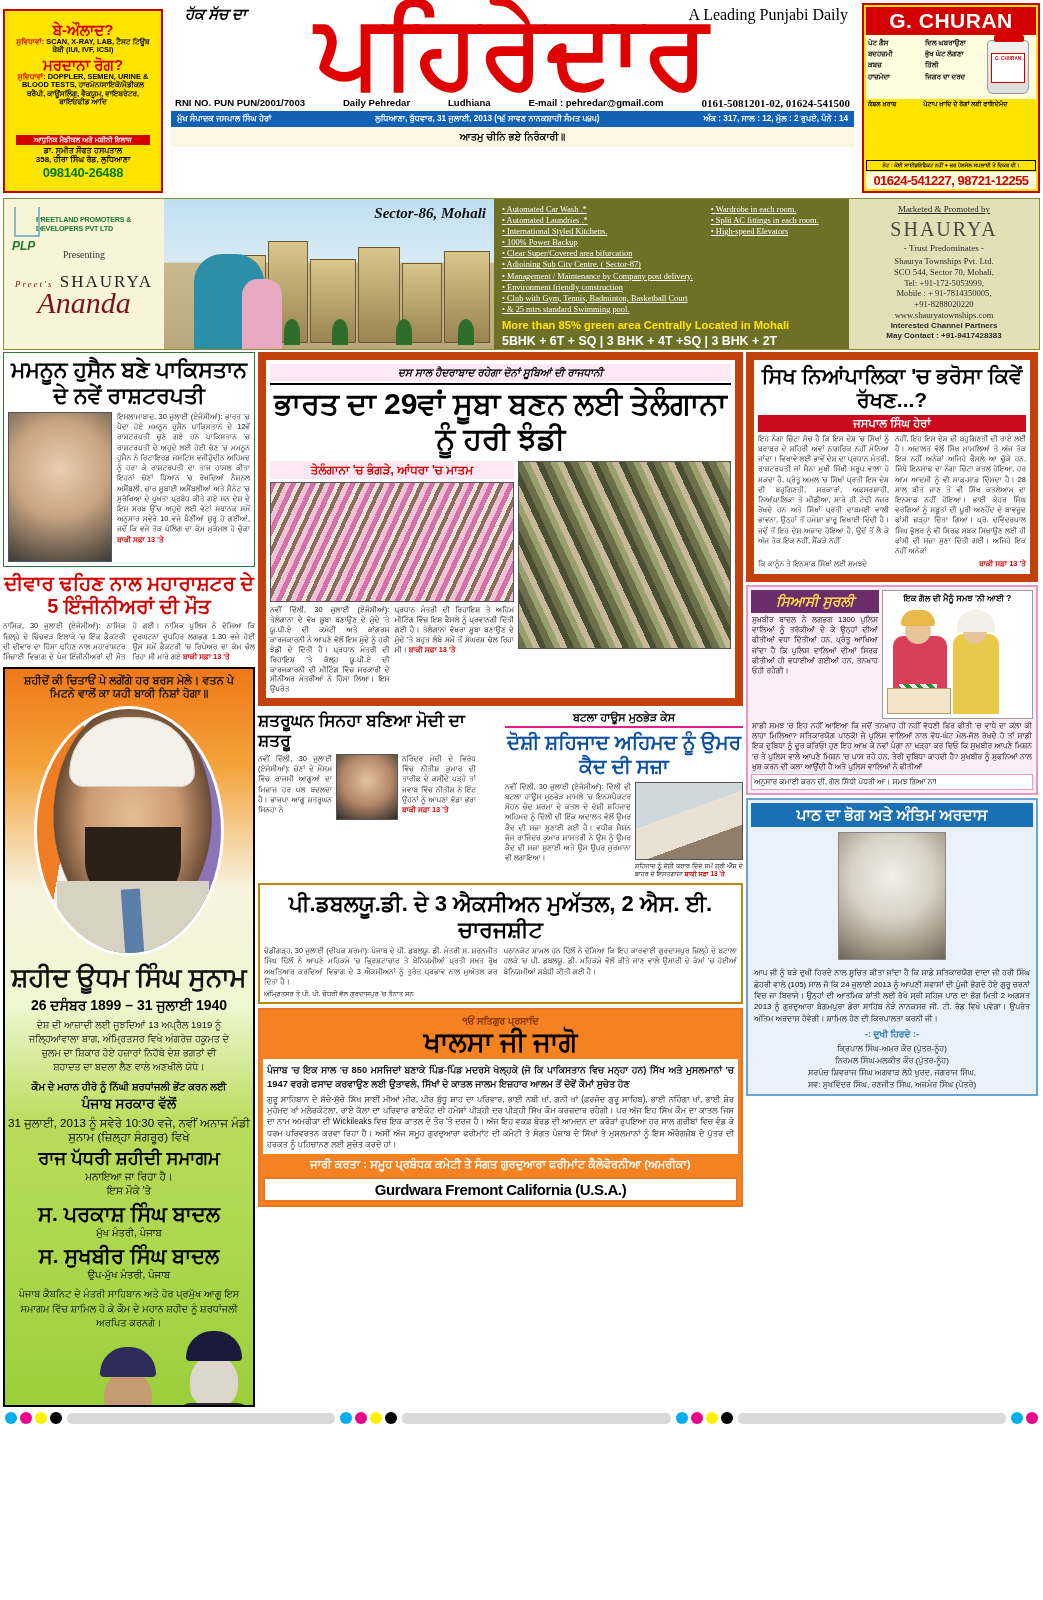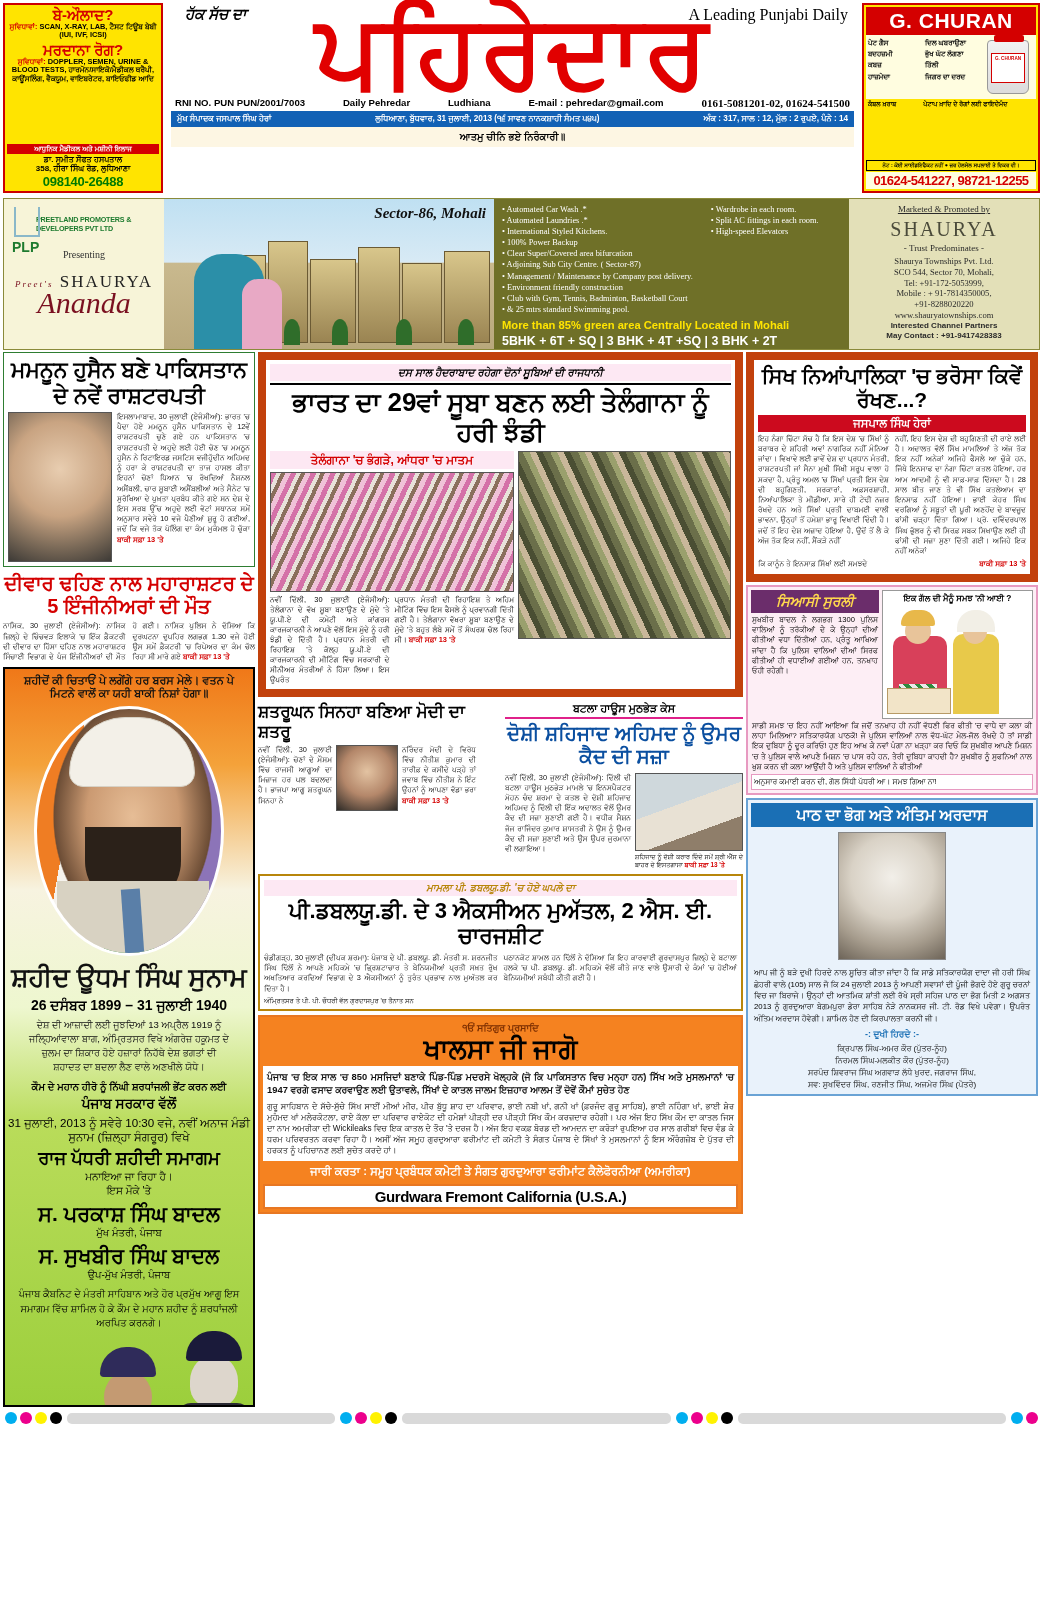--- a/index.html
+++ b/index.html
@@ -9,21 +9,21 @@
     font-family: "Liberation Sans", sans-serif;
     overflow: hidden;
     position: relative;
   }
   .page { width: 1043px; height: 1600px; position: relative; background:#fff; }
 
   
   .masthead { display: flex; height: 196px; width: 1043px; align-items: stretch; }
   .ad-left {
     width: 160px; border: 2px solid #cc0000; background: #ffe400;
-    margin: 3px 2px 3px 3px; padding: 2px; text-align: center;
+    margin: 9px 2px 3px 3px; padding: 11px; text-align: center;
     display: flex; flex-direction: column; justify-content: space-between;
   }
   .ad-left .hl { color:#d40000; font-weight:bold; font-size:15px; line-height:1.05; }
   .ad-left .sub { font-size:7.4px; line-height:1.16; color:#000; font-weight:bold; }
   .ad-left .sub .red { color:#d40000; }
   .ad-left .band { background:#d40000; color:#fff; font-size:7px; font-weight:bold; padding:1px 0; margin:1px 0;}
   .ad-left .addr { font-size:8px; font-weight:bold; line-height:1.2; color:#000;}
   .ad-left .phone { color:#007a00; font-weight:bold; font-size:13px; letter-spacing:-0.3px;}
 
   .masthead-mid { flex:1; display:flex; flex-direction:column; position:relative; padding:0 6px; }
@@ -57,37 +57,37 @@
   .jarimg { width:42px; height:54px; background:linear-gradient(#f2f2f2,#dcdcdc); border:1px solid #999; border-radius:4px 4px 6px 6px; position:relative;}
   .jarimg:before { content:""; position:absolute; top:-6px; left:6px; width:30px; height:7px; background:#d40000; border-radius:2px;}
   .jarimg .lbl { position:absolute; top:12px; left:3px; right:3px; height:30px; background:#fff; border:1px solid #d40000; font-size:4.6px; color:#d40000; text-align:center; font-weight:bold; padding-top:2px;}
   .ad-right .note { background:#ffe400; font-size:5.4px; font-weight:bold; text-align:center; padding:1px; border:1px solid #000; margin:1px 0;}
   .ad-right .phone2 { background:#fffde0; color:#d40000; font-weight:bold; font-size:13px; text-align:center; letter-spacing:-0.5px; padding:1px 0;}
 
   
   .banner { margin:2px 3px; height:152px; border:1px solid #8a8a3a; display:flex; background:#6f7028;}
   .b-logo { width:160px; background:#f7f4d8; padding:6px; position:relative;}
   .b-logo .co { color:#1d7a2e; font-size:7.2px; font-weight:bold; letter-spacing:-0.2px; margin-left:26px; margin-top:10px;}
-  .b-logo .plp { position:absolute; left:8px; top:12px; font-size:14px; color:#1d7a2e; font-weight:bold;}
+  .b-logo .plp { position:absolute; left:8px; top:12px; font-size:12px; color:#1d7a2e; font-weight:bold;font-style:italic;}
   .b-logo .plpicon { position:absolute; left:10px; top:8px; width:26px; height:30px; border:2px solid #8ab8c9; border-top:none;}
   .b-logo .pres { font-family:"Liberation Serif", serif; font-size:10px; text-align:center; margin-top:16px; color:#333;}
   .b-logo .sh { text-align:center; font-family:"Liberation Serif", serif; font-size:17px; letter-spacing:2px; color:#222; margin-top:12px;}
   .b-logo .sh .pre { font-size:9px; font-style:italic; color:#7a1020;}
   .b-logo .an { text-align:center; font-family:"Liberation Serif", serif; font-style:italic; font-size:30px; color:#7a1020; margin-top:-6px;}
   .b-photo { width:330px; position:relative; overflow:hidden;
      background:linear-gradient(#bfe0f2 0%, #d8eaf5 42%, #c9b98e 43%, #b9a87c 100%); }
   .b-photo .sec { position:absolute; right:8px; top:6px; font-family:"Liberation Serif",serif; font-style:italic; font-weight:bold; font-size:15px; color:#111;}
   .b-photo .bldg { position:absolute; bottom:6px; background:linear-gradient(#d8c68b,#9a8452); border:1px solid #6b5a34;}
   .b-photo .ppl { position:absolute; bottom:0; left:30px; width:70px; height:95px; background:#2b8fa8; border-radius:28px 28px 0 0;}
   .b-photo .ppl2 { position:absolute; bottom:0; left:78px; width:40px; height:70px; background:#e8a9c5; border-radius:16px 16px 0 0;}
   .b-photo .palm { position:absolute; bottom:4px; width:16px; height:26px; background:#2f6d2a; border-radius:50% 50% 0 0;}
   .b-feat { flex:1; background:#6f7028; color:#fff; padding:5px 8px; position:relative;}
   .b-feat ul { list-style:none; font-family:"Liberation Serif", serif; font-size:8.4px; line-height:1.32;}
   .b-feat li:before { content:"• "; }
-  .b-cols { display:flex; gap:7px;}
+  .b-cols { display:flex; gap:7px;text-decoration:underline;}
   .b-feat .y1 { color:#ffe400; font-weight:bold; font-size:11.2px; margin-top:4px;}
   .b-feat .y2 { color:#fff; font-weight:bold; font-size:12.4px; margin-top:3px;}
   .b-mkt { width:190px; background:#e3e0b8; padding:5px 4px; text-align:center; font-family:"Liberation Serif",serif; font-size:8.6px; line-height:1.26; color:#2a2a2a;}
   .b-mkt .hd { text-decoration:underline; font-size:9px; margin-bottom:2px;}
   .b-mkt .sname { font-size:20px; letter-spacing:2px; color:#4a4a3a;}
   .b-mkt .tp { font-size:9px; margin-bottom:2px;}
   .b-mkt .bold { font-weight:bold; font-family:"Liberation Sans",sans-serif; font-size:8px;}
 
   
   .main { display:flex; padding:0 3px; gap:3px; }
@@ -403,21 +403,21 @@
         </div>
 
       </div>
     </div>
 
     <div class="col-c">
 
       <div class="box box-pink">
         <div class="kicker">ਦਸ ਸਾਲ ਹੈਦਰਾਬਾਦ ਰਹੇਗਾ ਦੋਨਾਂ ਸੂਬਿਆਂ ਦੀ ਰਾਜਧਾਨੀ</div>
         <div class="hrule"></div>
-        <div class="hl-big" style="font-size:26px">ਭਾਰਤ ਦਾ 29ਵਾਂ ਸੂਬਾ ਬਣਨ ਲਈ ਤੇਲੰਗਾਨਾ ਨੂੰ ਹਰੀ ਝੰਡੀ</div>
+        <div class="hl-big" style="font-size:30px">ਭਾਰਤ ਦਾ 29ਵਾਂ ਸੂਬਾ ਬਣਨ ਲਈ ਤੇਲੰਗਾਨਾ ਨੂੰ ਹਰੀ ਝੰਡੀ</div>
         <div style="display:flex;gap:4px;margin-top:4px">
           <div style="width:244px">
             <div class="subhd" style="background:#fde8f3;color:#d40000;font-size:12px">ਤੇਲੰਗਾਨਾ 'ਚ ਭੰਗੜੇ, ਆਂਧਰਾ 'ਚ ਮਾਤਮ</div>
             <div class="photo ph-crowd" style="height:120px;margin-top:3px"></div>
             <div style="display:flex;gap:5px;margin-top:3px">
               <div class="cap" style="flex:1">ਨਵੀਂ ਦਿੱਲੀ, 30 ਜੁਲਾਈ (ਏਜੰਸੀਆਂ): ਤੇਲੰਗਾਨਾ ਦੇ ਵੱਖ ਸੂਬਾ ਬਣਾਉਣ ਦੇ ਮੁੱਦੇ 'ਤੇ ਯੂ.ਪੀ.ਏ ਦੀ ਕਮੇਟੀ ਅਤੇ ਕਾਂਗਰਸ ਕਾਰਜਕਾਰਨੀ ਨੇ ਆਪਣੇ ਵੱਲੋਂ ਇਸ ਮੁੱਦੇ ਨੂੰ ਹਰੀ ਝੰਡੀ ਦੇ ਦਿੱਤੀ ਹੈ। ਪ੍ਰਧਾਨ ਮੰਤਰੀ ਦੀ ਰਿਹਾਇਸ਼ 'ਤੇ ਕੱਲ੍ਹ ਯੂ.ਪੀ.ਏ ਦੀ ਕਾਰਜਕਾਰਨੀ ਦੀ ਮੀਟਿੰਗ ਵਿੱਚ ਸਰਕਾਰੀ ਦੇ ਸੀਨੀਅਰ ਮੰਤਰੀਆਂ ਨੇ ਹਿੱਸਾ ਲਿਆ। ਇਸ ਉਪਰੰਤ</div>
               <div class="cap" style="flex:1">
                 <span>ਪ੍ਰਧਾਨ ਮੰਤਰੀ ਦੀ ਰਿਹਾਇਸ਼ ਤੇ ਅਹਿਮ ਮੀਟਿੰਗ ਵਿੱਚ ਇਸ ਫੈਸਲੇ ਨੂੰ ਪ੍ਰਵਾਨਗੀ ਦਿੱਤੀ ਗਈ ਹੈ। ਤੇਲੰਗਾਨਾ ਵੱਖਰਾ ਸੂਬਾ ਬਣਾਉਣ ਦੇ ਮੁੱਦੇ 'ਤੇ ਬਹੁਤ ਲੰਬੇ ਸਮੇਂ ਤੋਂ ਸੰਘਰਸ਼ ਚੱਲ ਰਿਹਾ ਸੀ।</span>
                 <span class="more">ਬਾਕੀ ਸਫ਼ਾ 13 'ਤੇ</span>
               </div>
@@ -451,21 +451,20 @@
               <div class="cap" style="font-size:6.4px;margin-top:2px">
                 <span>ਸ਼ਹਿਜਾਦ ਨੂੰ ਦੋਸ਼ੀ ਕਰਾਰ ਦਿੰਦੇ ਸਮੇਂ ਸ਼੍ਰੀ ਐੱਸ ਦੇ ਬਾਹਰ ਦੇ ਇਸਤਗਾਸਾ</span>
                 <span class="more">ਬਾਕੀ ਸਫ਼ਾ 13 'ਤੇ</span>
               </div>
             </div>
           </div>
         </div>
       </div>
 
       <div class="box box-gold" style="margin-top:4px">
-        <div class="kicker" style="background:#fde8f3;color:#b8860b;font-size:10px">ਮਾਮਲਾ ਪੀ. ਡਬਲਯੂ.ਡੀ. 'ਚ ਹੋਏ ਘਪਲੇ ਦਾ</div>
         <div class="hl-big" style="font-size:22px;margin-top:2px">ਪੀ.ਡਬਲਯੂ.ਡੀ. ਦੇ 3 ਐਕਸੀਅਨ ਮੁਅੱਤਲ, 2 ਐਸ. ਈ. ਚਾਰਜਸ਼ੀਟ</div>
         <div style="display:flex;gap:6px;margin-top:4px">
           <div class="body-txt" style="flex:1">ਚੰਡੀਗੜ੍ਹ, 30 ਜੁਲਾਈ (ਦੀਪਕ ਸ਼ਰਮਾ): ਪੰਜਾਬ ਦੇ ਪੀ. ਡਬਲਯੂ. ਡੀ. ਮੰਤਰੀ ਸ. ਸ਼ਰਨਜੀਤ ਸਿੰਘ ਢਿੱਲੋਂ ਨੇ ਆਪਣੇ ਮਹਿਕਮੇ 'ਚ ਭ੍ਰਿਸ਼ਟਾਚਾਰ ਤੇ ਬੇਨਿਯਮੀਆਂ ਪ੍ਰਤੀ ਸਖ਼ਤ ਰੁੱਖ ਅਖਤਿਆਰ ਕਰਦਿਆਂ ਵਿਭਾਗ ਦੇ 3 ਐਕਸੀਅਨਾਂ ਨੂੰ ਤੁਰੰਤ ਪ੍ਰਭਾਵ ਨਾਲ ਮੁਅੱਤਲ ਕਰ ਦਿੱਤਾ ਹੈ।</div>
           <div class="body-txt" style="flex:1">
             <span>ਪਠਾਨਕੋਟ ਸ਼ਾਮਲ ਹਨ ਢਿੱਲੋਂ ਨੇ ਦੱਸਿਆ ਕਿ ਇਹ ਕਾਰਵਾਈ ਗੁਰਦਾਸਪੁਰ ਜ਼ਿਲ੍ਹੇ ਦੇ ਬਟਾਲਾ ਹਲਕੇ 'ਚ ਪੀ. ਡਬਲਯੂ. ਡੀ. ਮਹਿਕਮੇ ਵੱਲੋਂ ਕੀਤੇ ਜਾਣ ਵਾਲੇ ਉਸਾਰੀ ਦੇ ਕੰਮਾਂ 'ਚ ਹੋਈਆਂ ਬੇਨਿਯਮੀਆਂ ਸਬੰਧੀ ਕੀਤੀ ਗਈ ਹੈ।</span>
           </div>
         </div>
         <div class="body-txt" style="margin-top:2px;font-size:6.8px">ਅੰਮ੍ਰਿਤਸਰ ਤੇ ਪੀ. ਪੀ. ਚੌਧਰੀ  ਵੱਲ ਗੁਰਦਾਸਪੁਰ 'ਚ ਤੈਨਾਤ ਸਨ</div>
       </div>
 

